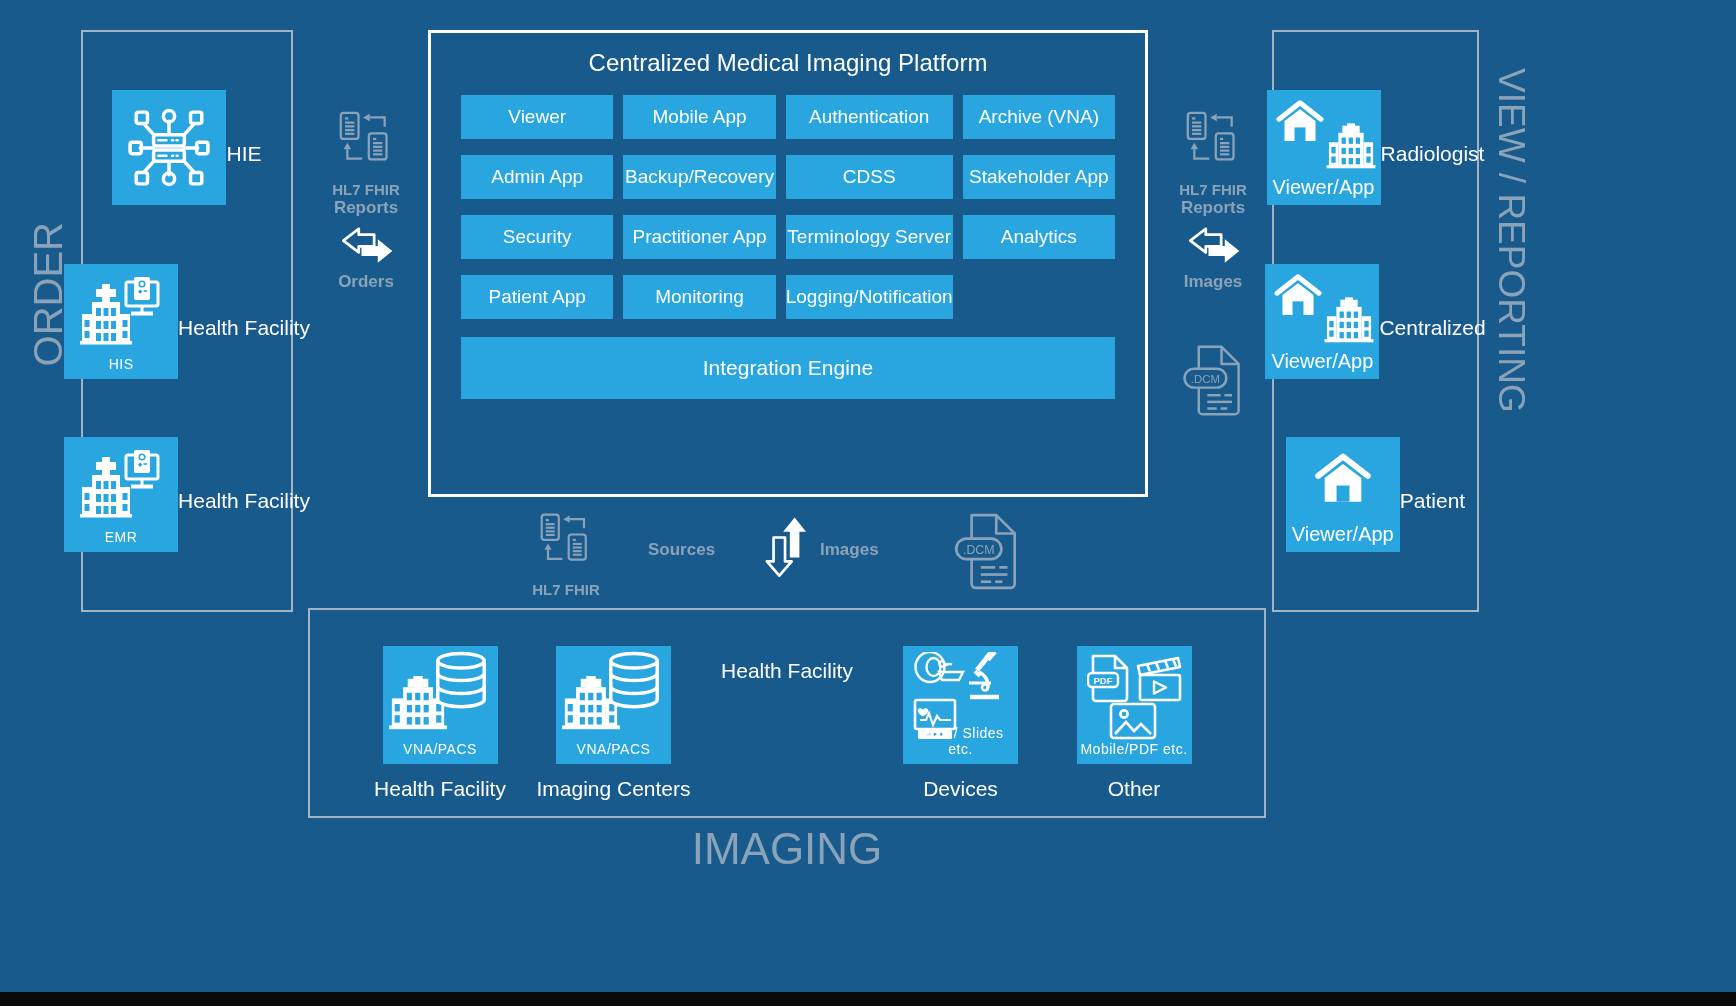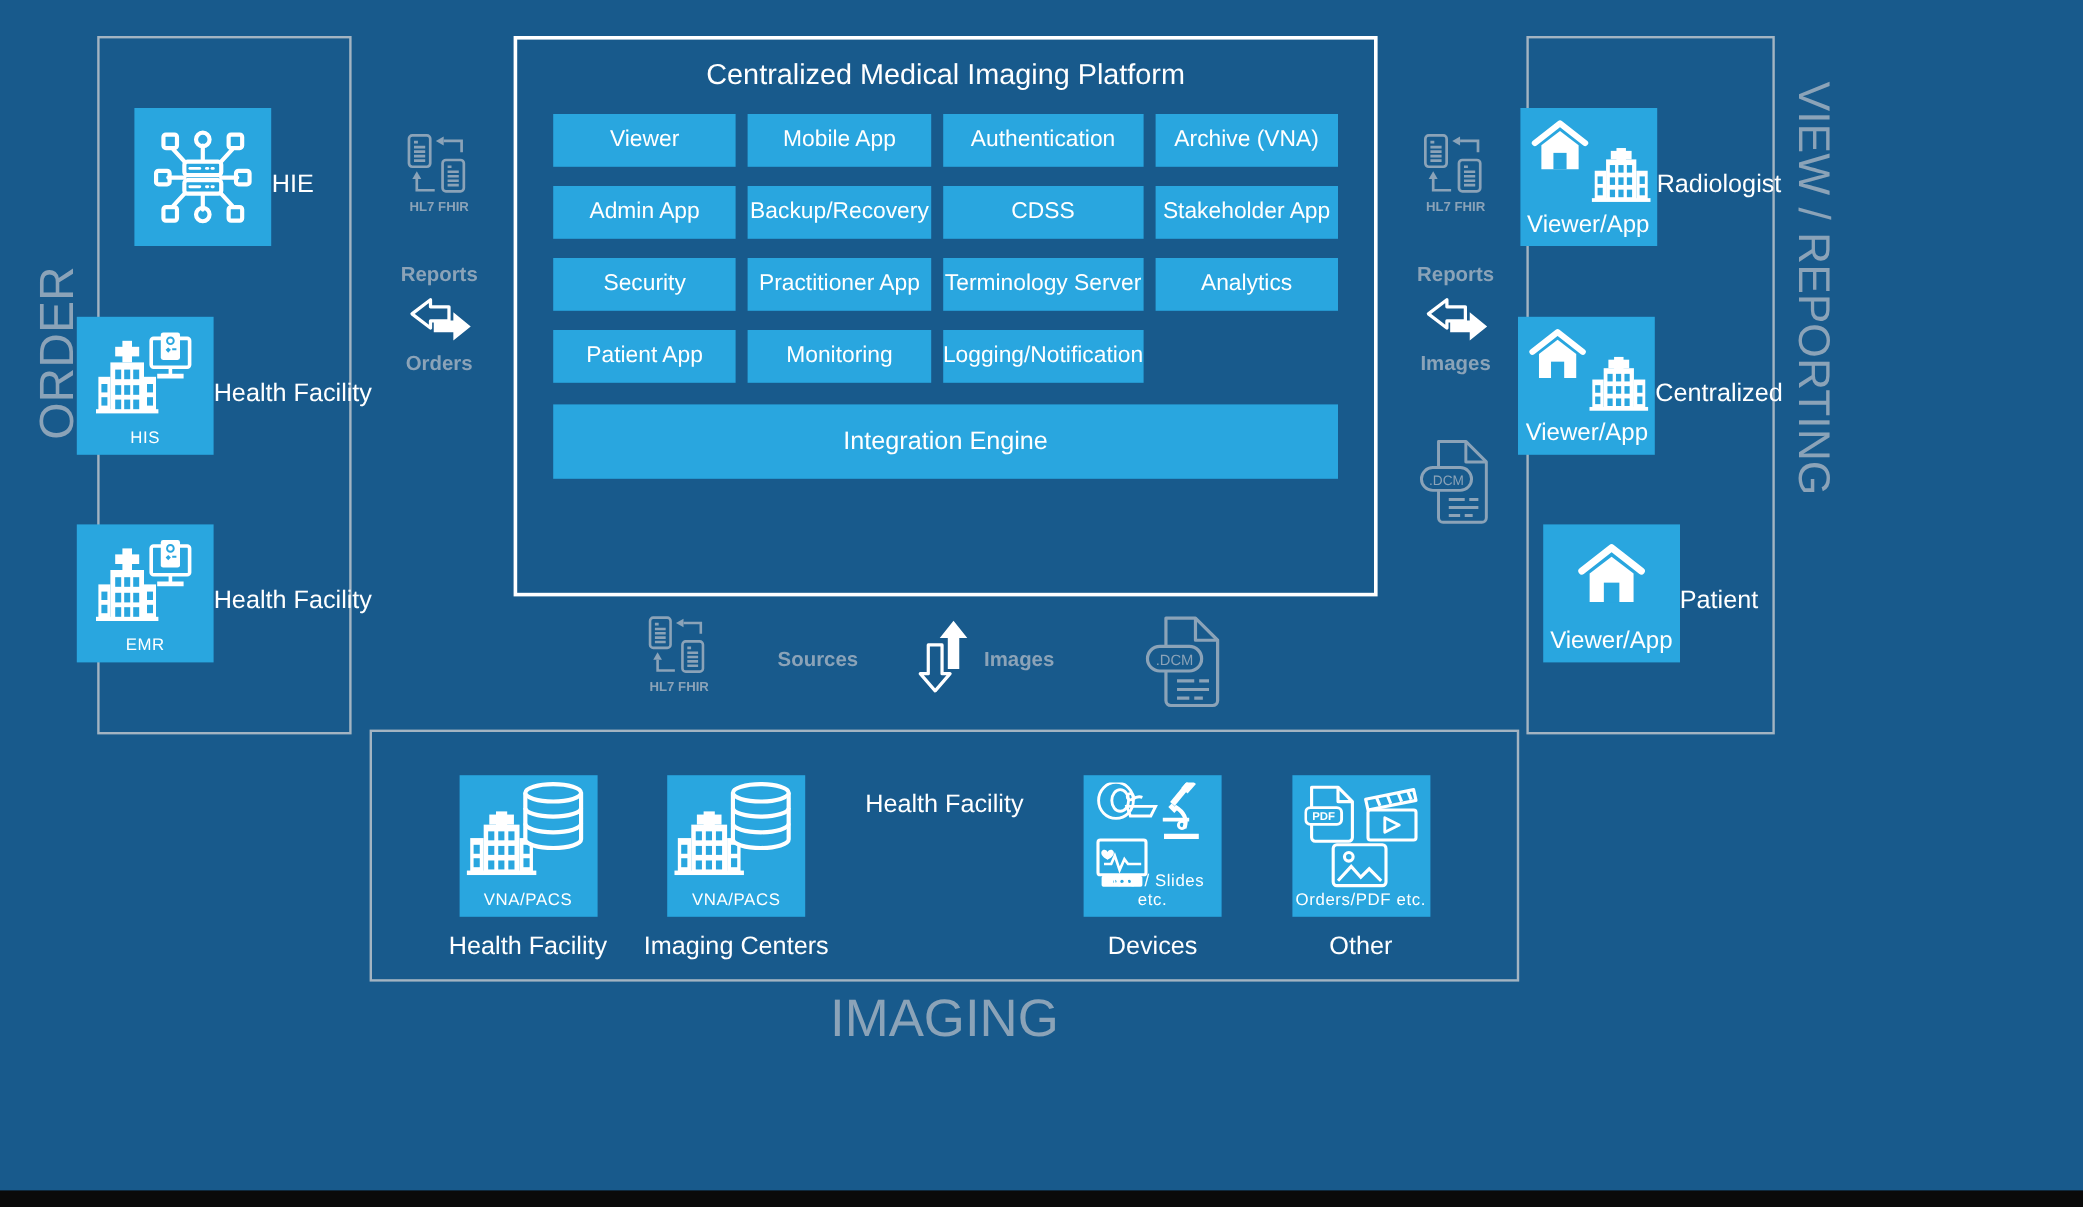--- a/index.html
+++ b/index.html
@@ -27,23 +27,23 @@
   
   .vhome{position:absolute;left:8px;top:10px}
   .vhome-center{position:absolute;left:29px;top:16px}
   .vhosp{position:absolute;right:4px;top:33px}
   .vlabel{position:absolute;bottom:6px;left:0;width:100%;text-align:center;color:#fff;font-size:20px}
 
   
   .flow{position:absolute;display:flex;flex-direction:column;align-items:center;width:96px}
   .flow-left{left:318px;top:110px}
   .flow-right{left:1165px;top:110px}
-  .proto{margin-top:1px;color:#8BA3B8;font-weight:bold;font-size:11px;white-space:nowrap}
+  .proto{margin-top:15px;color:#8BA3B8;font-weight:bold;font-size:15px;white-space:nowrap}
   .flabel{color:#8BA3B8;font-weight:bold;font-size:17px}
-  .mt40{margin-top:40px}.mt6{margin-top:6px}.mt4{margin-top:4px}.mt52{margin-top:52px}
+  .mt40{}.mt6{margin-top:6px}.mt4{margin-top:4px}.mt52{margin-top:52px}
 
   
   .platform{position:absolute;left:428px;top:30px;width:720px;height:467px;border:3px solid #fff;box-sizing:border-box}
   .ptitle{height:60px;display:flex;align-items:center;justify-content:center;color:#fff;font-size:24px}
   .pgrid{display:grid;grid-template-columns:repeat(4,1fr);gap:16px 10px;margin:2px 30px 0}
   .pmod{height:44px;background:#29A6DF;color:#fff;font-size:19px;display:flex;align-items:center;justify-content:center;white-space:nowrap}
   .pint{margin:18px 30px 12px;height:62px;background:#29A6DF;color:#fff;font-size:21px;display:flex;align-items:center;justify-content:center}
 
   
   .bf{position:absolute}
@@ -548,20 +548,20 @@
               <line x1="36" y1="3" x2="39" y2="10.4"></line>
             <rect x="3" y="19" width="40" height="25" rx="2"></rect>
             <path d="M17,25.5 L29,31.5 L17,37.5 Z" stroke-width="2.4"></path>
           </g>
           <g stroke="#fff" stroke-width="2.6" fill="none" transform="translate(24,50)">
             <rect x="0" y="0" width="44" height="34" rx="3"></rect>
             <circle cx="13" cy="10" r="3.6"></circle>
             <polyline points="4,30 15,18 23,27 30,20 40,30"></polyline>
           </g>
         </svg>
-        <div class="nbadge">Orders/PDF etc.</div>
+        <div class="nbadge">Mobile/PDF etc.</div>
       </div>
       <div class="nlabel">Other</div>
     </div>
   </div>
 
   <div class="bottom-strip"></div>
 </div>
 
 </body></html>

